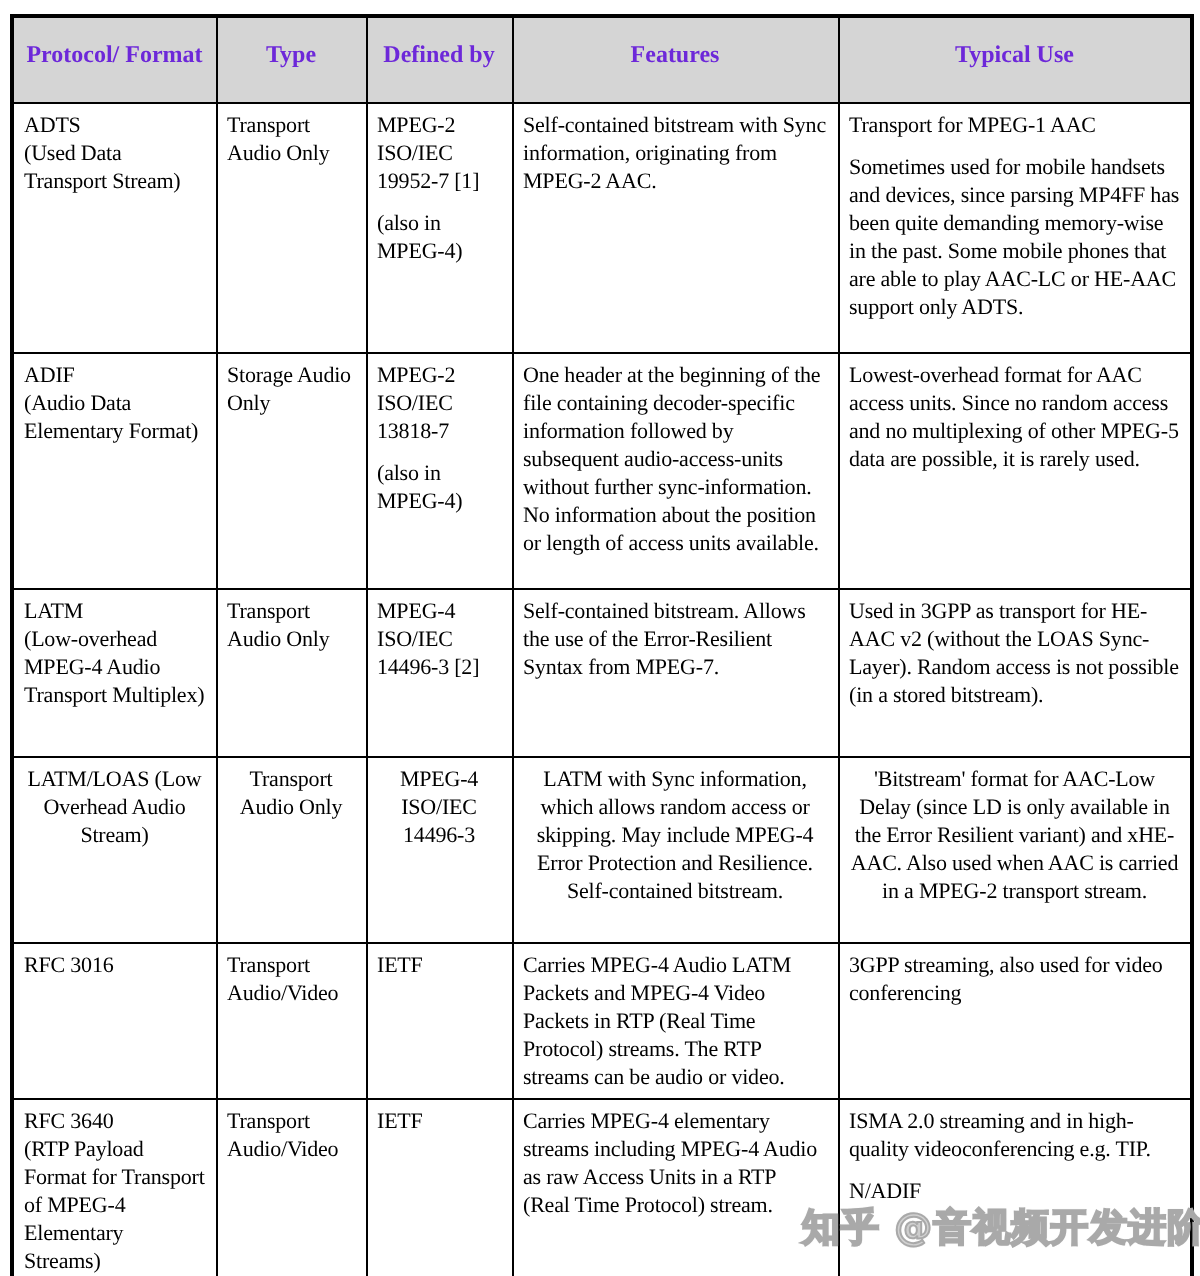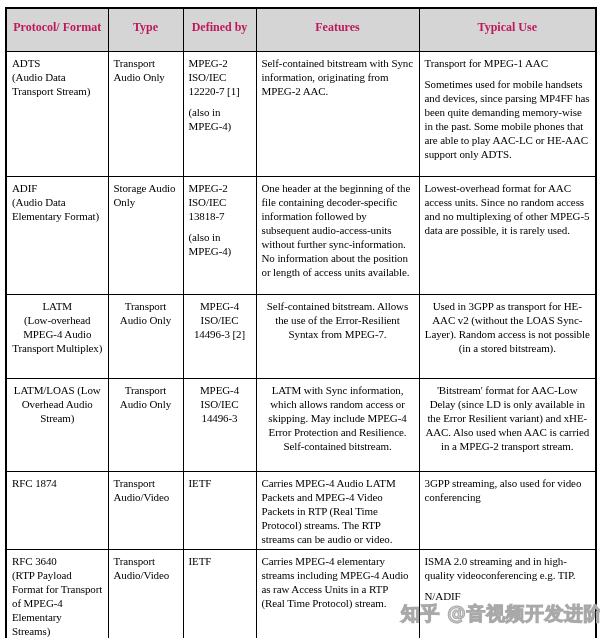--- a/index.html
+++ b/index.html
@@ -18,38 +18,38 @@
     border:2px solid #000;
   }
   th {
     background:#d5d5d5;
     border:1px solid #000;
     font-size:12px;
     font-weight:bold;
     text-align:center;
     vertical-align:top;
     padding:11px 2px 14px 2px;
-    color:#be185d;
+    color:#6d28d9;
   }
   td {
     border:1px solid #000;
     vertical-align:top;
     font-size:11px;
     line-height:14px;
     padding:4px 5px 3px 5px;
     color:#000;
     word-wrap:break-word;
     letter-spacing:-0.1px;
   }
   td .para { margin:0; }
   td .para.gap { margin-top:7px; }
   tr.r-head { height:43px; }
   tr.r0 { height:125px; }
   tr.r1 { height:118px; }
-  tr.r2 { height:84px;text-align:center; }
+  tr.r2 { height:84px; }
   tr.r3 { height:93px;text-align:center; }
   tr.r4 { height:78px; }
   tr.r5 { height:80px; }
   .watermark {
     position:absolute;
     left:401px; top:601px;
     width:195px;
     font-family:"DejaVu Sans", sans-serif;
     font-size:19px;
     font-weight:bold;
@@ -78,27 +78,27 @@
       <th>Type</th>
       <th>Defined by</th>
       <th>Features</th>
       <th>Typical Use</th>
     </tr>
   </thead>
   <tbody>
     <tr class="r0">
       <td>
         <div class="para">ADTS</div>
-        <div class="para">(Audio Data Transport Stream)</div>
+        <div class="para">(Used Data Transport Stream)</div>
       </td>
       <td>
         <div class="para">Transport Audio Only</div>
       </td>
       <td>
-        <div class="para">MPEG-2 ISO/IEC 12220-7 [1]</div>
+        <div class="para">MPEG-2 ISO/IEC 19952-7 [1]</div>
         <div class="para gap">(also in MPEG-4)</div>
       </td>
       <td>
         <div class="para">Self-contained bitstream with Sync information, originating from MPEG-2 AAC.</div>
       </td>
       <td>
         <div class="para">Transport for MPEG-1 AAC</div>
         <div class="para gap">Sometimes used for mobile handsets and devices, since parsing MP4FF has been quite demanding memory-wise in the past. Some mobile phones that are able to play AAC-LC or HE-AAC support only ADTS.</div>
       </td>
     </tr>
@@ -151,21 +151,21 @@
       </td>
       <td>
         <div class="para">LATM with Sync information, which allows random access or skipping. May include MPEG-4 Error Protection and Resilience. Self-contained bitstream.</div>
       </td>
       <td>
         <div class="para">'Bitstream' format for AAC-Low Delay (since LD is only available in the Error Resilient variant) and xHE-AAC. Also used when AAC is carried in a MPEG-2 transport stream.</div>
       </td>
     </tr>
     <tr class="r4">
       <td>
-        <div class="para">RFC 1874</div>
+        <div class="para">RFC 3016</div>
       </td>
       <td>
         <div class="para">Transport Audio/Video</div>
       </td>
       <td>
         <div class="para">IETF</div>
       </td>
       <td>
         <div class="para">Carries MPEG-4 Audio LATM Packets and MPEG-4 Video Packets in RTP (Real Time Protocol) streams. The RTP streams can be audio or video.</div>
       </td>

